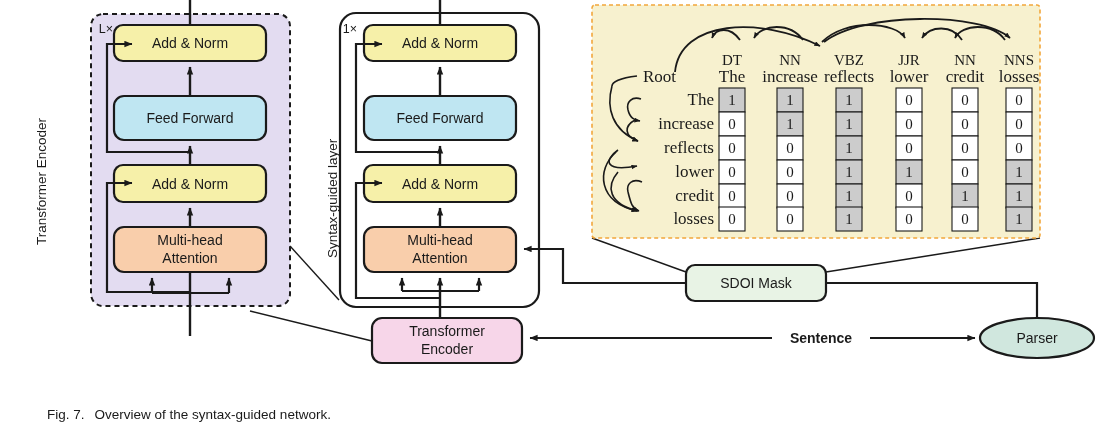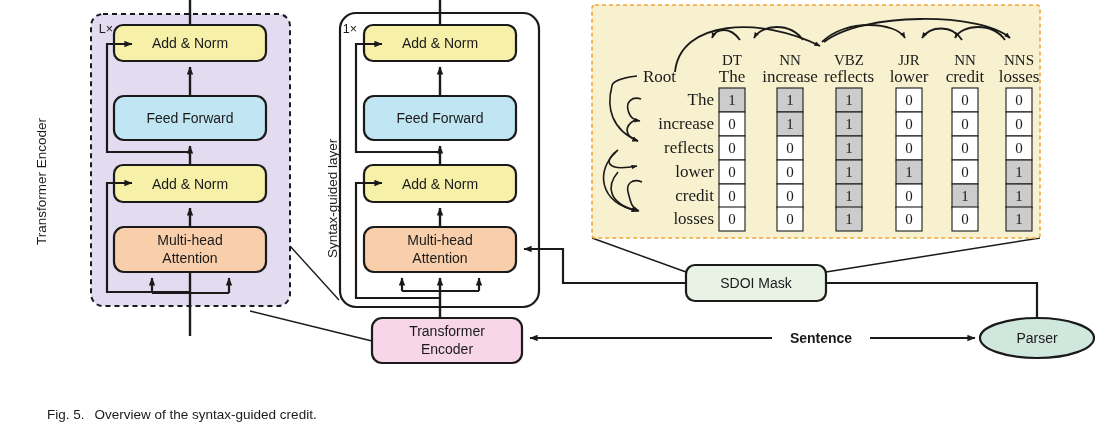--- a/index.html
+++ b/index.html
@@ -239,16 +239,16 @@
         <rect x="896" y="207" width="26" height="24" fill="#ffffff" stroke="#1a1a1a" stroke-width="1.1"></rect>
         <text x="909" y="224" class="serif" font-size="15" text-anchor="middle" fill="#1a1a1a">0</text>
         <rect x="952" y="207" width="26" height="24" fill="#ffffff" stroke="#1a1a1a" stroke-width="1.1"></rect>
         <text x="965" y="224" class="serif" font-size="15" text-anchor="middle" fill="#1a1a1a">0</text>
         <rect x="1006" y="207" width="26" height="24" fill="#cccccc" stroke="#1a1a1a" stroke-width="1.1"></rect>
         <text x="1019" y="224" class="serif" font-size="15" text-anchor="middle" fill="#1a1a1a">1</text>
       </g>
   </svg>
 
   <div class="caption" style="left:32px; top:392px;">
-    <span>Fig. 5.</span><span style="display:inline-block;width:10px;"></span><span>Overview of the syntax-guided credit.</span>
+    <span>Fig. 7.</span><span style="display:inline-block;width:10px;"></span><span>Overview of the syntax-guided network.</span>
   </div>
 
 </div>
 
 </body></html>

